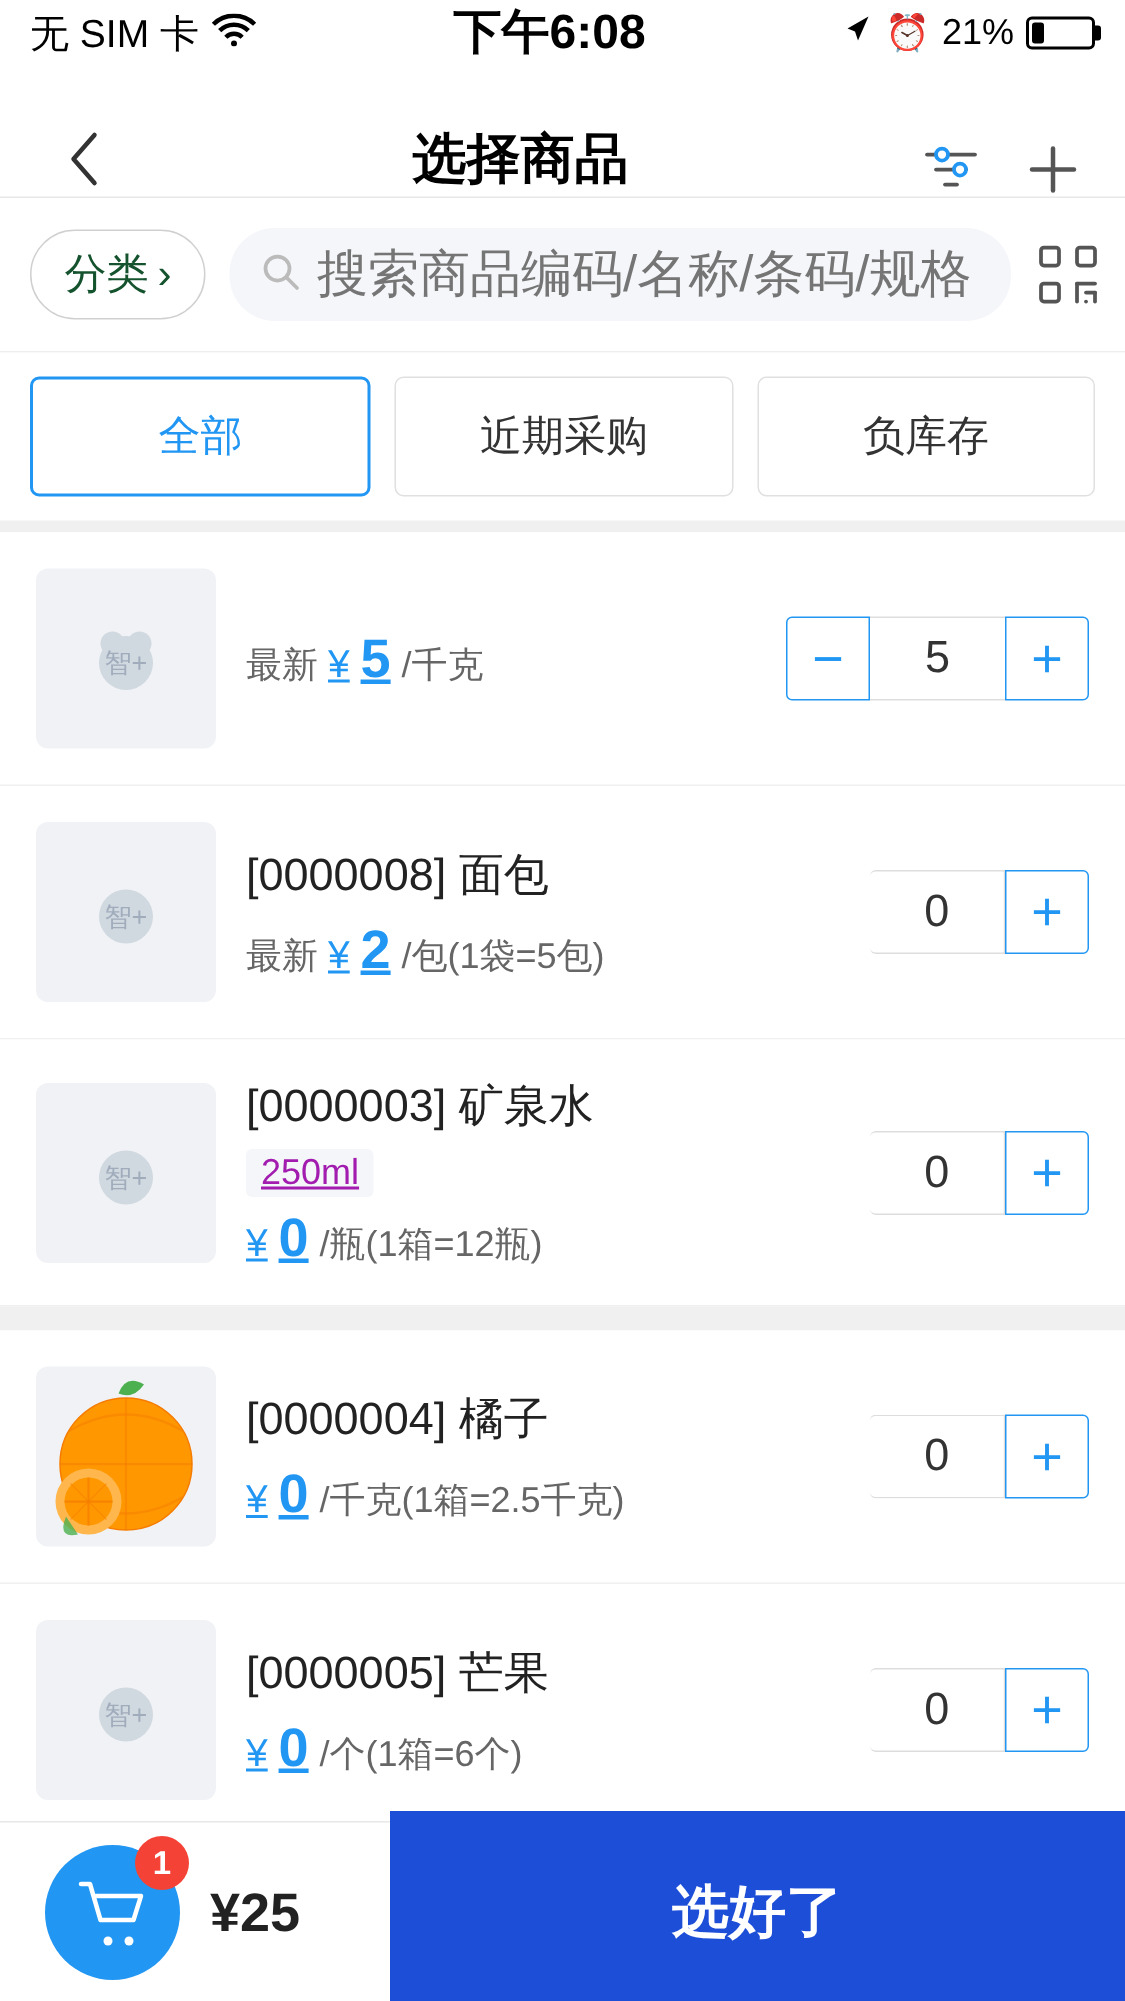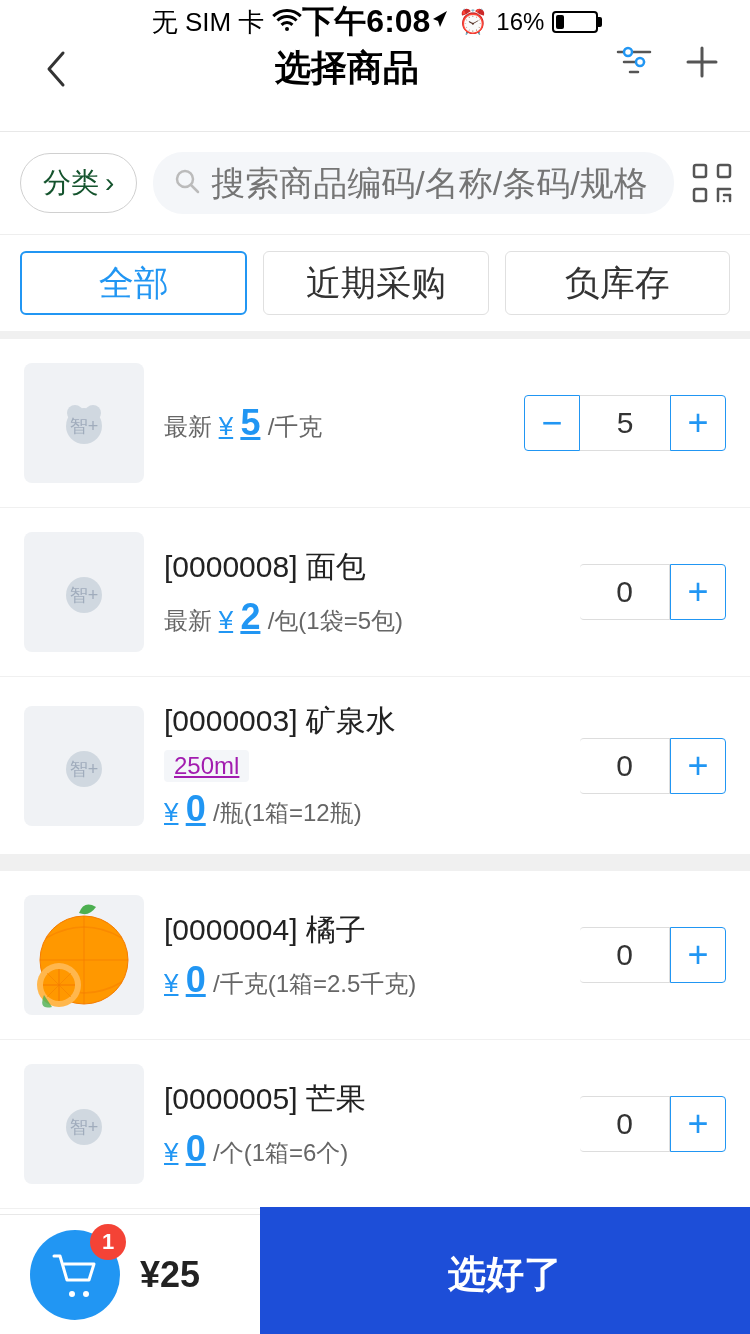--- a/index.html
+++ b/index.html
@@ -11,39 +11,39 @@
       background: #f0f0f0;
       overflow-x: hidden;
     }
 
     
     .status-bar {
       height: 44px;
       background: #fff;
       display: flex;
       align-items: center;
-      justify-content: center;
+      justify-content: space-between;
       padding: 0 20px;
       font-size: 28px;
     }
     .status-left { font-size: 26px; color: #000; display: flex; align-items: center; gap: 8px; }
     .status-center { font-size: 32px; font-weight: 600; color: #000; }
     .status-right { display: flex; align-items: center; gap: 8px; font-size: 24px; color: #000; }
     .battery-icon {
       width: 46px; height: 22px; border: 2px solid #000; border-radius: 4px; position: relative; display: inline-flex; align-items: center; padding: 2px;
     }
     .battery-icon::after { content: ''; width: 4px; height: 10px; background: #000; position: absolute; right: -6px; top: 50%; transform: translateY(-50%); border-radius: 0 2px 2px 0; }
     .battery-fill { background: #000; height: 100%; width: 21%; border-radius: 2px; }
 
     
     .nav-bar {
       height: 88px;
       background: #fff;
       display: flex;
-      align-items: flex-start;
+      align-items: flex-end;
       justify-content: space-between;
       padding: 0 30px;
       border-bottom: 1px solid #e8e8e8;
     }
     .nav-back {
       width: 50px; height: 50px; display: flex; align-items: center; justify-content: center; cursor: pointer;
     }
     .nav-title { font-size: 36px; font-weight: 600; color: #000; }
     .nav-actions { display: flex; align-items: center; gap: 30px; }
     .nav-action-btn { cursor: pointer; display: flex; align-items: center; justify-content: center; }
@@ -76,22 +76,22 @@
 
     
     .tabs-row {
       background: #fff;
       display: flex;
       padding: 16px 20px;
       gap: 16px;
       border-bottom: 8px solid #f0f0f0;
     }
     .tab-btn {
-      flex: 1; height: 64px; border-radius: 6px; border: 1.5px solid #e0e0e0;
-      background: #fff; font-size: 35px; color: #333; cursor: pointer;
+      flex: 1; height: 80px; border-radius: 6px; border: 1.5px solid #e0e0e0;
+      background: #fff; font-size: 28px; color: #333; cursor: pointer;
       display: flex; align-items: center; justify-content: center;
     }
     .tab-btn.active {
       border: 2px solid #2196f3; color: #2196f3; background: #fff;
     }
 
     
     .product-list {
       background: #fff;
     }
@@ -183,21 +183,21 @@
     </span>
   </div>
   <div class="status-center">下午6:08</div>
   <div class="status-right">
     <span>
       <svg width="20" height="22" viewBox="0 0 20 22">
           <path d="M17 3l-14 8 5 2 2 6z" fill="#000"></path>
         </svg>
     </span>
     <span>⏰</span>
-    <span>16%</span>
+    <span>21%</span>
     <span class="battery-icon">
       <span class="battery-fill"></span>
     </span>
   </div>
 </div>
 
 <div class="nav-bar">
   <div class="nav-back">
     <svg width="24" height="40" viewBox="0 0 24 40">
         <polyline points="20,4 6,20 20,36" fill="none" stroke="#333" stroke-width="3" stroke-linecap="round" stroke-linejoin="round"></polyline>

